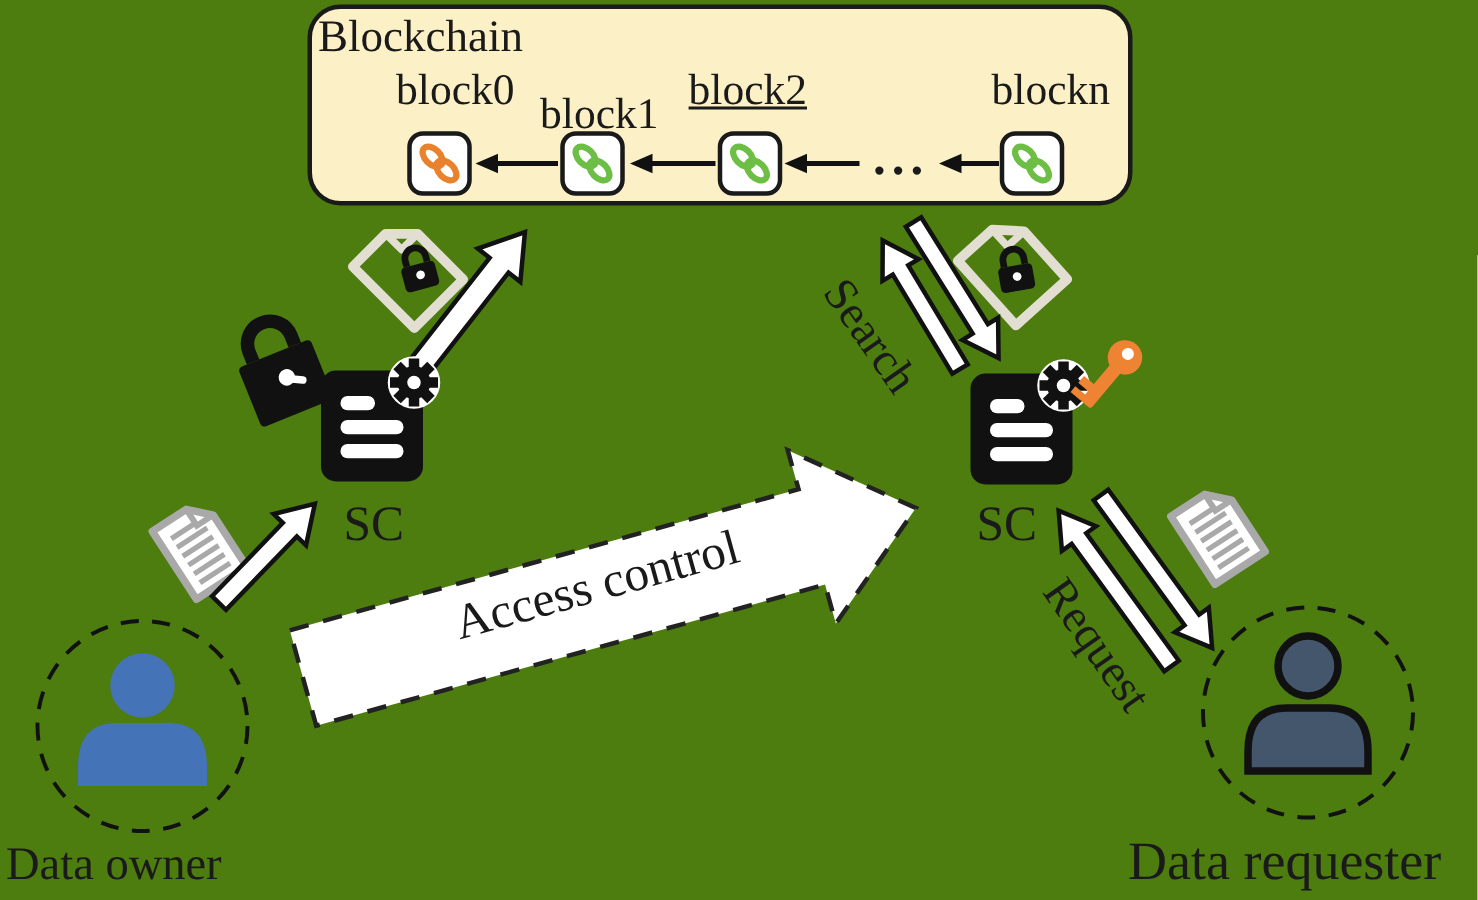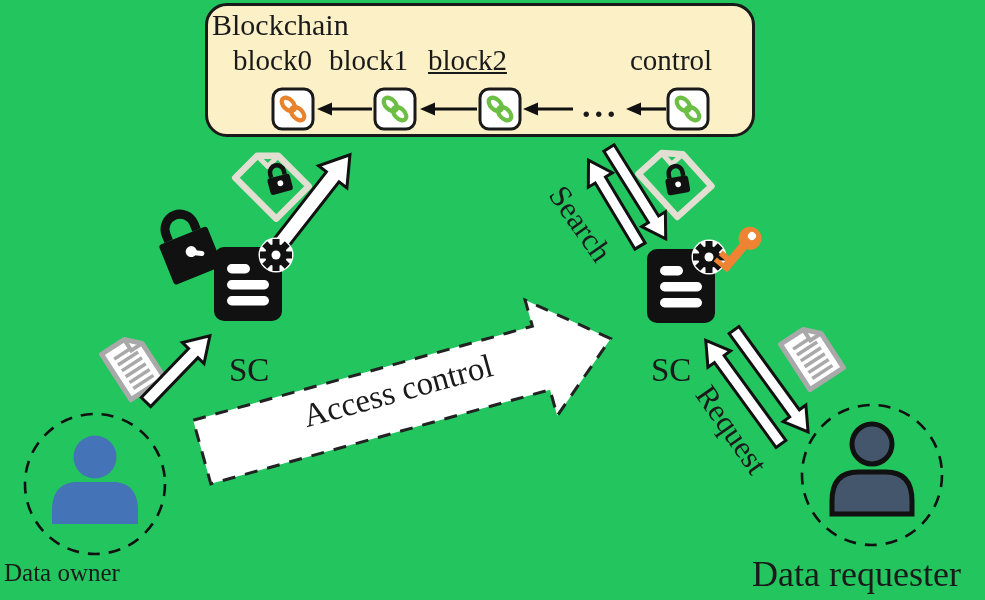--- a/index.html
+++ b/index.html
@@ -1,35 +1,35 @@
 <!DOCTYPE html>
 <html><head>
 <meta charset="utf-8">
 <style>
   html,body{margin:0;padding:0;background:#fff;}
   #canvas{
-    position:relative;width:985px;height:600px;background:#22c55e;overflow:hidden;
+    position:relative;width:985px;height:600px;background:#4d7c0f;overflow:hidden;
     font-family:"Liberation Serif","DejaVu Serif",serif;color:#1a1a1a;
   }
   #shapes{position:absolute;left:0;top:0;width:985px;height:600px;z-index:2;}
   .panel{
     position:absolute;left:205px;top:3px;width:550px;height:134px;box-sizing:border-box;
     background:#FBF0C6;border:3px solid #1a1a1a;border-radius:22px;z-index:1;
   }
   .lbl{position:absolute;z-index:3;white-space:nowrap;line-height:1.05;}
   .panel-title{left:212px;top:9px;font-size:30px;}
-  .block-lbl{top:45px;width:110px;text-align:left;font-size:29px;}
-  .bl0{left:233px;} .bl1{left:329px;} .bl2{left:428px;text-decoration:underline;} .bl3{left:630px;}
+  .block-lbl{top:45px;width:110px;text-align:right;font-size:29px;}
+  .bl0{left:233px;} .bl1{left:329px;margin-top:16px;} .bl2{left:428px;text-decoration:underline;} .bl3{left:630px;}
   .dots{left:582px;top:88px;font-size:34px;font-weight:bold;letter-spacing:4px;}
-  .sc-lbl{font-size:33px;margin-top:20px;}
+  .sc-lbl{font-size:33px;}
   .sc-left{left:229px;top:333px;} .sc-right{left:651px;top:333px;}
   .access-lbl{left:398px;top:391px;font-size:33px;transform:translate(-50%,-50%) rotate(-15.5deg);}
   .search-lbl{left:580px;top:224px;font-size:31px;transform:translate(-50%,-50%) rotate(55deg);}
   .request-lbl{left:731px;top:430px;font-size:31px;transform:translate(-50%,-50%) rotate(55deg);}
-  .owner-lbl{left:4px;top:560px;font-size:25px;}
+  .owner-lbl{left:4px;top:560px;font-size:31px;}
   .requester-lbl{left:752px;top:556px;font-size:36px;}
 </style>
 </head>
 <body>
 
 <div id="canvas">
 
   <div class="panel"></div>
 
   <svg id="shapes" viewBox="0 0 985 600" xmlns="http://www.w3.org/2000/svg">
@@ -162,21 +162,21 @@
         <circle cx="872" cy="444" r="20"></circle>
         <path d="M832,514 L832,501 C832,478 844,472 858,472 L886,472 C900,472 912,478 912,501 L912,514 Z"></path>
       </g>
     </g>
   </svg>
 
   <div class="lbl panel-title">Blockchain</div>
   <div class="lbl block-lbl bl0">block0</div>
   <div class="lbl block-lbl bl1">block1</div>
   <div class="lbl block-lbl bl2">block2</div>
-  <div class="lbl block-lbl bl3">control</div>
+  <div class="lbl block-lbl bl3">blockn</div>
   <div class="lbl dots">...</div>
 
   <div class="lbl sc-lbl sc-left">SC</div>
   <div class="lbl sc-lbl sc-right">SC</div>
 
   <div class="lbl access-lbl">Access control</div>
   <div class="lbl search-lbl">Search</div>
   <div class="lbl request-lbl">Request</div>
 
   <div class="lbl owner-lbl">Data owner</div>

